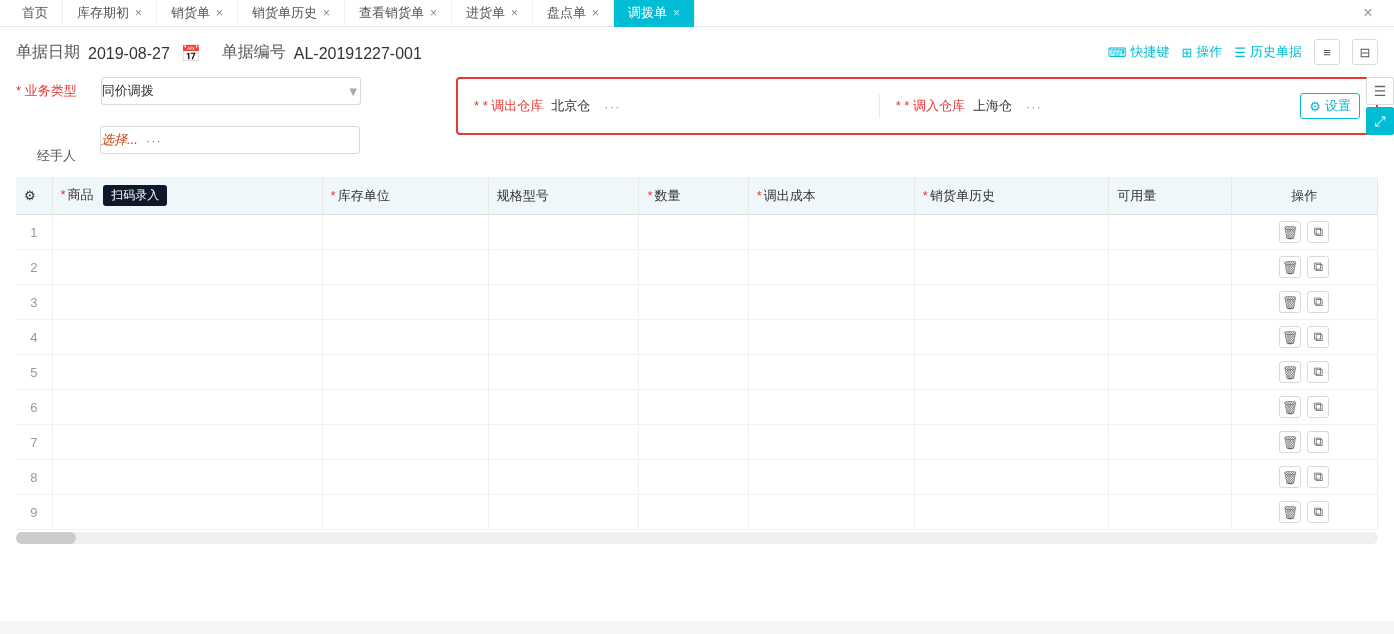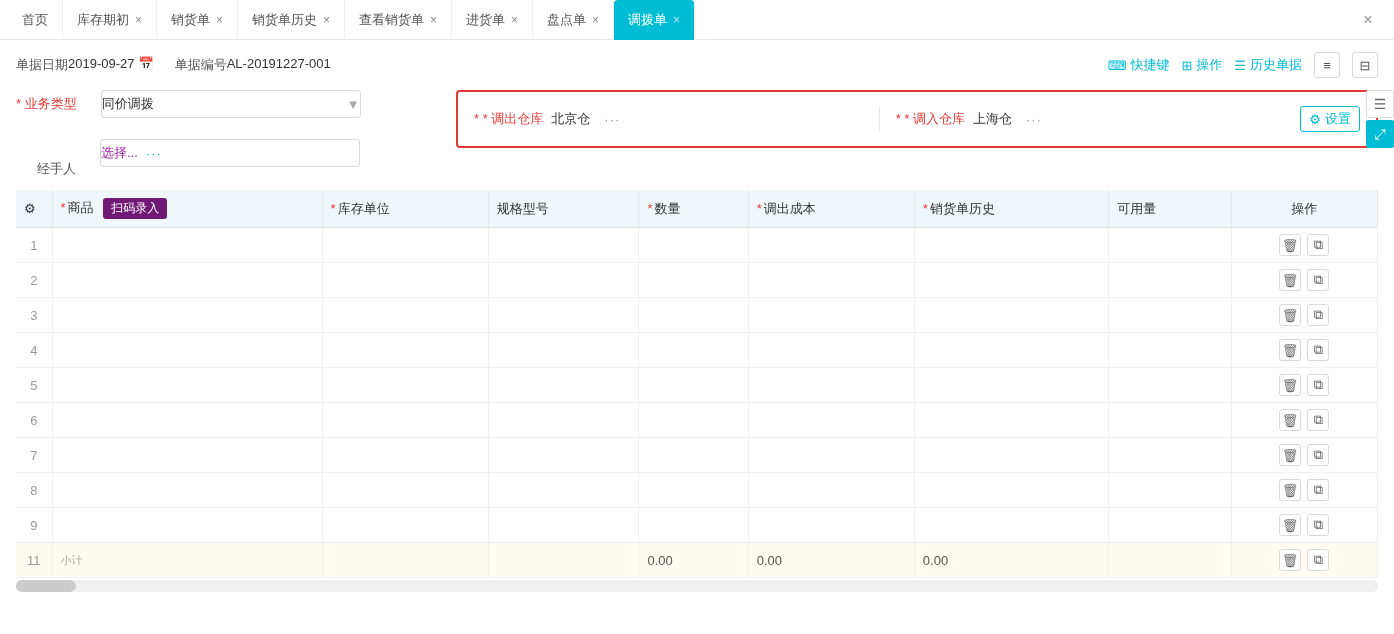--- a/index.html
+++ b/index.html
@@ -1,21 +1,21 @@
 <!DOCTYPE html>
 <html><head>
   <meta charset="utf-8">
   <style>
     * { box-sizing: border-box; margin: 0; padding: 0; }
     body { font-family: "Microsoft YaHei", "PingFang SC", sans-serif; font-size: 13px; background: #f5f5f5; color: #333; overflow: hidden; }
 
     
     .tab-bar {
       display: flex; align-items: center; background: #fff;
-      border-bottom: 1px solid #e8e8e8; height: 40px; padding: 0 8px;
+      border-bottom: 1px solid #e8e8e8; height: 27px; padding: 0 8px;
       position: relative;
     }
     .tab {
       display: flex; align-items: center; padding: 0 14px; height: 40px;
       cursor: pointer; white-space: nowrap; font-size: 13px; color: #555;
       border-right: 1px solid #f0f0f0; position: relative;
     }
     .tab.active {
       background: #00bcd4; color: #fff; border-radius: 4px 4px 0 0;
     }
@@ -32,21 +32,21 @@
     
     .main-content {
       background: #fff; padding: 12px 16px; min-height: 594px; position: relative;
     }
 
     
     .toolbar-row {
       display: flex; align-items: center; margin-bottom: 12px; gap: 20px;
     }
     .doc-field {
-      display: flex; align-items: flex-start; gap: 0; font-size: 13px;
+      display: flex; align-items: flex-end; gap: 8px; font-size: 16px;
     }
     .doc-field label { color: #555; white-space: nowrap; }
     .doc-field span { color: #333; font-weight: 500; }
     .calendar-icon { color: #aaa; cursor: pointer; margin-left: 4px; }
     .right-actions {
       margin-left: auto; display: flex; align-items: center; gap: 12px; color: #00bcd4; font-size: 13px;
     }
     .right-actions .action-item {
       display: flex; align-items: center; gap: 4px; cursor: pointer; white-space: nowrap;
     }
@@ -113,21 +113,21 @@
     .row-action-btn {
       width: 22px; height: 22px; border: 1px solid #d9d9d9; border-radius: 3px;
       display: flex; align-items: center; justify-content: center; cursor: pointer;
       background: #fff; color: #666; font-size: 13px;
     }
     .subtotal-row { background: #fffbf0; }
     .subtotal-row td { font-size: 13px; color: #555; }
 
     
     .scan-btn {
-      background: #701a75; color: #fff; border: none; border-radius: 3px;
+      background: #0f172a; color: #fff; border: none; border-radius: 3px;
       padding: 2px 8px; cursor: pointer; font-size: 12px; margin-left: 6px;
     }
 
     
     .settings-th {
       width: 36px; text-align: center;
     }
 
     
     .right-float {
@@ -181,21 +181,21 @@
     <span class="close-btn">×</span>
   </div>
   <div class="window-close">×</div>
 </div>
 
 <div class="main-content">
 
   <div class="toolbar-row">
     <div class="doc-field">
       <label>单据日期</label>
-      <span>2019-09-27</span>
+      <span>2019-08-27</span>
       <span class="calendar-icon">📅</span>
     </div>
     <div class="doc-field">
       <label>单据编号</label>
       <span>AL-20191227-001</span>
     </div>
     <div class="right-actions">
       <div class="action-item">
         <span>⌨</span>
         <span>快捷键</span>
@@ -220,21 +220,21 @@
         <span class="form-label">* 业务类型</span>
         <div class="form-control" style="flex:1; max-width:260px;">
           <span>同价调拨</span>
           <span class="dropdown-arrow">▼</span>
         </div>
       </div>
 
       <div class="form-row">
         <span class="form-label" style="color:#555;margin-top:32px;">经手人</span>
         <div class="form-control" style="flex:1; max-width:260px;">
-          <span style="color:#a21caf;">选择...</span>
+          <span style="color:#c2410c;font-style:italic;">选择...</span>
           <span class="more-btn">···</span>
         </div>
       </div>
     </div>
 
     <div class="form-right-panel">
       <div class="warehouse-group">
         <span class="warehouse-label">
           <span style="color:#e53935;">*</span>
           <span>* 调出仓库</span>
@@ -416,36 +416,20 @@
       <td></td>
       <td></td>
       <td></td>
       <td>
         <div class="row-actions">
           <div class="row-action-btn">🗑</div>
           <div class="row-action-btn">⧉</div>
         </div>
       </td>
     </tr>
-          <tr class="subtotal-row">
-      <td class="row-num">11</td>
-      <td style="color:#aaa;font-size:11px;">小计</td>
-      <td></td>
-      <td></td>
-      <td>0.00</td>
-      <td>0.00</td>
-      <td>0.00</td>
-      <td></td>
-      <td>
-        <div class="row-actions">
-          <div class="row-action-btn">🗑</div>
-          <div class="row-action-btn">⧉</div>
-        </div>
-      </td>
-    </tr>
         </tbody>
     </table>
     <div class="scroll-bar-row">
       <div class="scroll-bar-thumb"></div>
     </div>
   </div>
 
   <div class="right-float">
     <div class="float-btn">☰</div>
     <div class="float-btn green">⤢</div>

